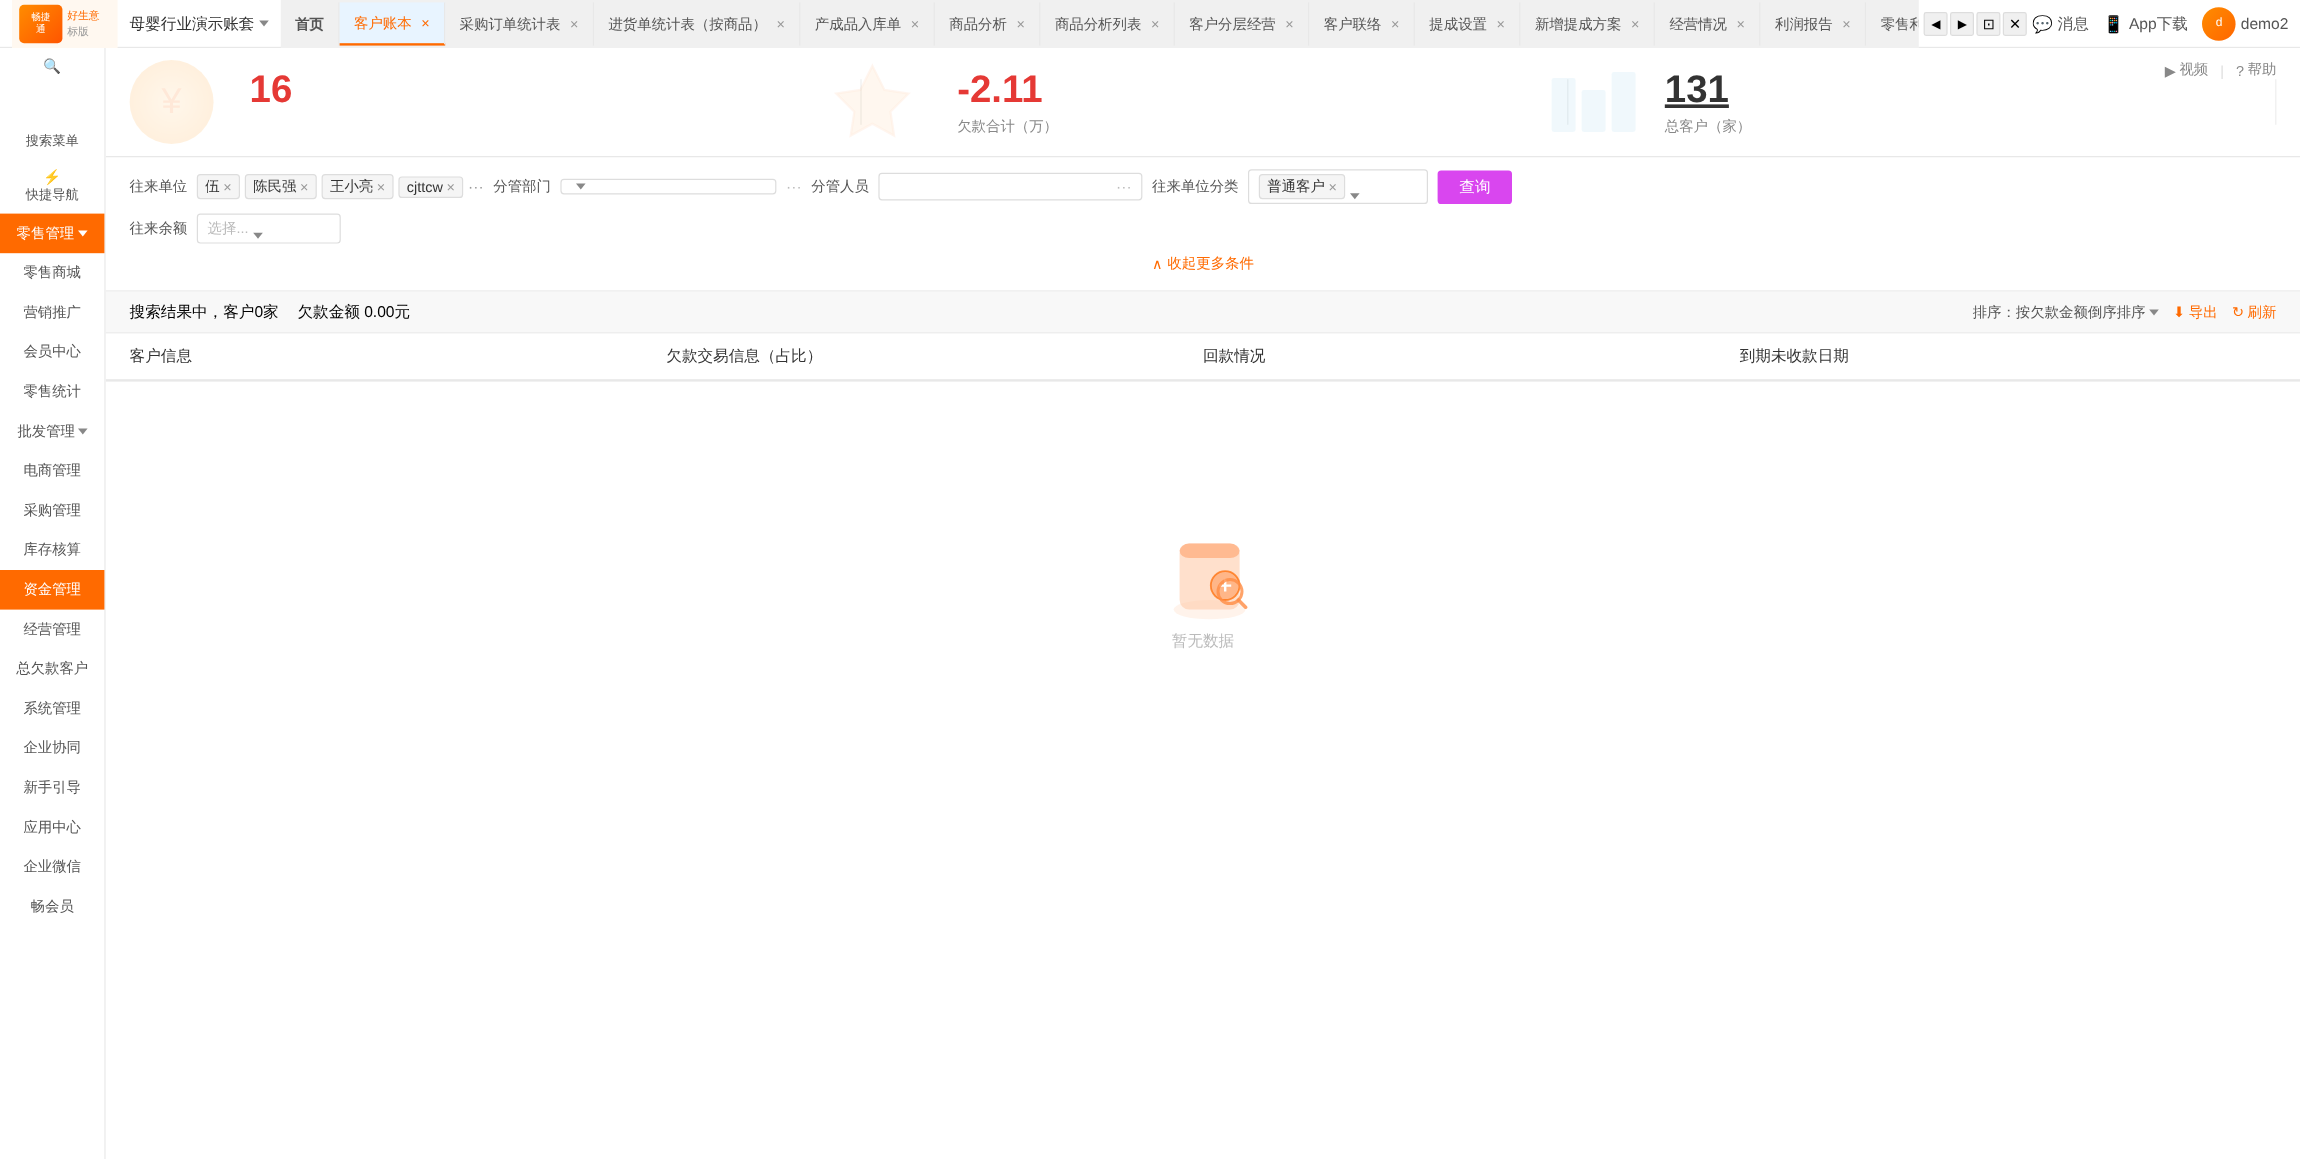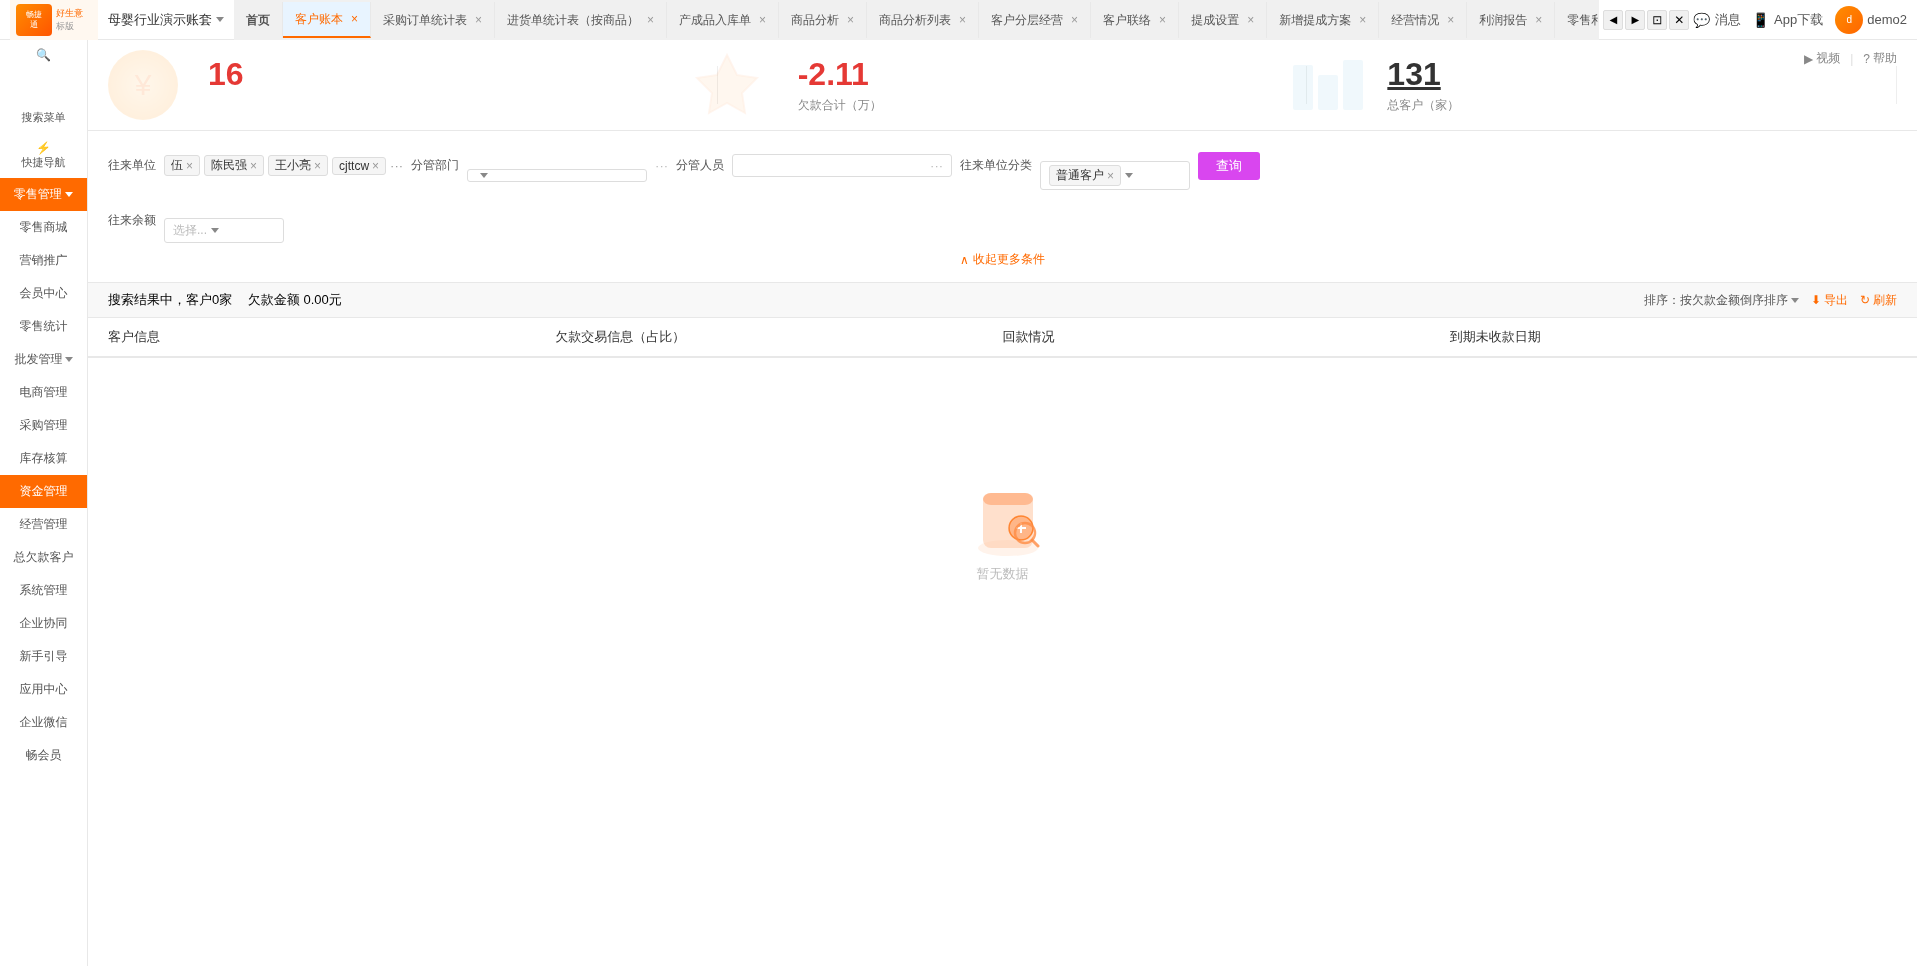--- a/index.html
+++ b/index.html
@@ -35,21 +35,21 @@
     .video-help span { cursor: pointer; display: flex; align-items: center; gap: 3px; }
 
     
     .filter-section { background: #fff; padding: 10px 20px; border-bottom: 1px solid #e8e8e8; flex-shrink: 0; }
     .filter-row { display: flex; align-items: center; gap: 8px; margin-bottom: 8px; flex-wrap: wrap; }
     .filter-label { font-size: 12px; color: #555; white-space: nowrap; }
     .filter-tags { display: flex; gap: 4px; flex-wrap: wrap; align-items: center; }
     .filter-tag { background: #f5f5f5; border: 1px solid #ddd; border-radius: 3px; padding: 1px 6px; font-size: 12px; color: #333; display: flex; align-items: center; gap: 3px; }
     .filter-tag .tag-close { cursor: pointer; color: #999; }
     .filter-more { color: #999; cursor: pointer; font-size: 13px; }
-    .filter-dropdown { display: flex; align-items: center; border: 1px solid #ddd; border-radius: 3px; padding: 3px 8px; background: #fff; cursor: pointer; gap: 4px; min-width: 120px; margin-top: 20px; }
+    .filter-dropdown { display: flex; align-items: flex-end; border: 1px solid #ddd; border-radius: 3px; padding: 3px 8px; background: #fff; cursor: pointer; gap: 4px; min-width: 120px; }
     .filter-input-wide { min-width: 200px; border: 1px solid #ddd; border-radius: 3px; padding: 3px 8px; background: #fff; cursor: pointer; display: flex; align-items: center; justify-content: space-between; }
     .collapse-btn { display: flex; align-items: center; gap: 4px; color: #ff6a00; cursor: pointer; font-size: 12px; margin: 4px auto; width: fit-content; }
     .query-btn { background: #d946ef; color: #fff; border: none; padding: 5px 18px; border-radius: 3px; cursor: pointer; font-size: 13px; }
 
     
     .results-bar { display: flex; align-items: center; justify-content: space-between; padding: 8px 20px; background: #f8f8f8; border-bottom: 1px solid #e8e8e8; flex-shrink: 0; }
     .results-actions { display: flex; align-items: center; gap: 12px; font-size: 12px; color: #555; }
     .sort-dropdown { display: flex; align-items: center; gap: 3px; cursor: pointer; }
     .action-btn { display: flex; align-items: center; gap: 3px; cursor: pointer; color: #ff6a00; }
 

